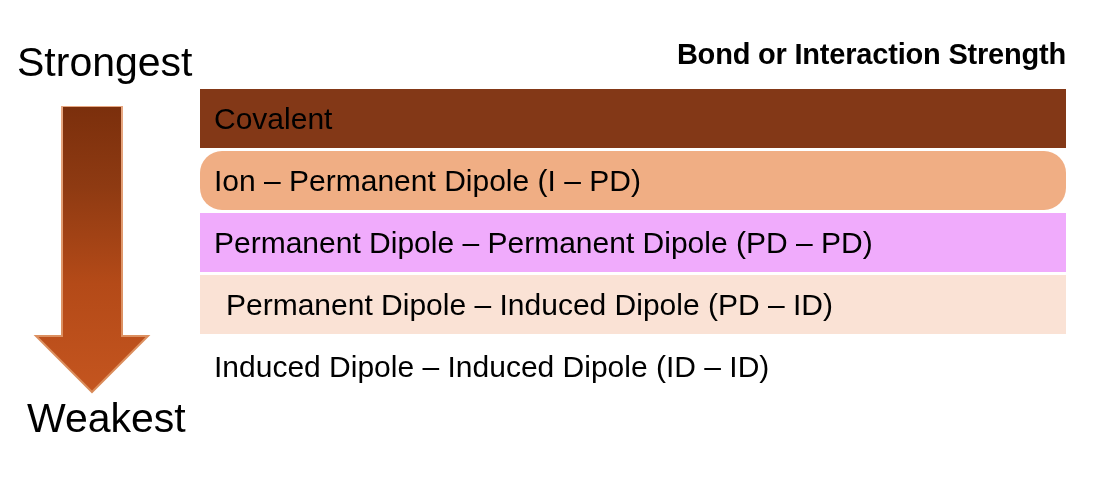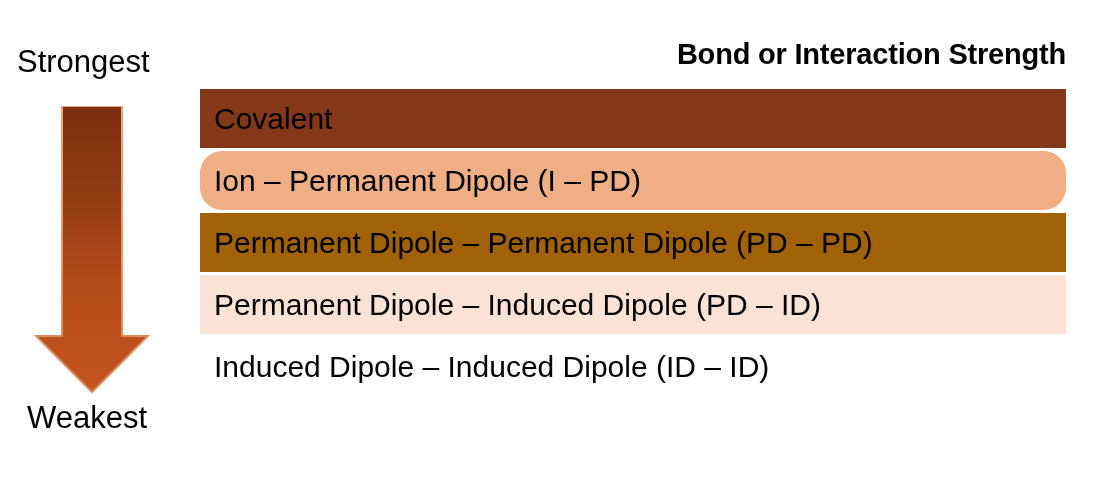--- a/index.html
+++ b/index.html
@@ -15,21 +15,21 @@
     position: relative;
     width: 1106px;
     height: 492px;
     background: #ffffff;
     overflow: hidden;
   }
 
   
   .scale-label {
     position: absolute;
-    font-size: 31px;
+    font-size: 41px;
     line-height: 36px;
     color: #000000;
     white-space: nowrap;
     font-weight: 400;
   }
   #label-strongest { left: 17px;  top: 44px; }
   #label-weakest   { left: 27px;  top: 400px; }
 
   
   #arrow-wrap {
@@ -112,25 +112,25 @@
 
     <div class="bar-row" style="background:#833817;">
       <span class="bar-label">Covalent</span>
     </div>
 
 
     <div class="bar-row" style="background:#F0AE84;border-radius:22px;">
       <span class="bar-label">Ion – Permanent Dipole (I – PD)</span>
     </div>
 
-    <div class="bar-row" style="background:#a16207;">
+    <div class="bar-row" style="background:#f0abfc;">
       <span class="bar-label">Permanent Dipole – Permanent Dipole (PD – PD)</span>
     </div>
 
-    <div class="bar-row" style="background:#FAE2D5;">
+    <div class="bar-row" style="background:#FAE2D5;padding-left:12px;">
       <span class="bar-label">Permanent Dipole – Induced Dipole (PD – ID)</span>
     </div>
 
     <div class="bar-row" style="background:#FFFFFF;">
       <span class="bar-label">Induced Dipole – Induced Dipole (ID – ID)</span>
     </div>
 
   </div>
 
 </div>

